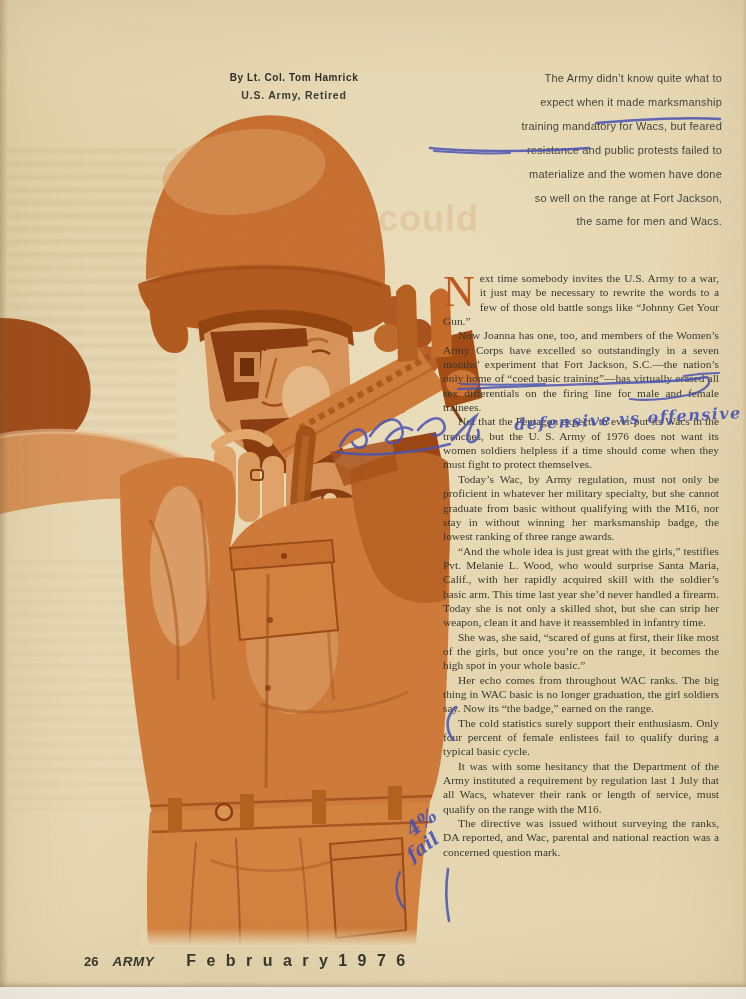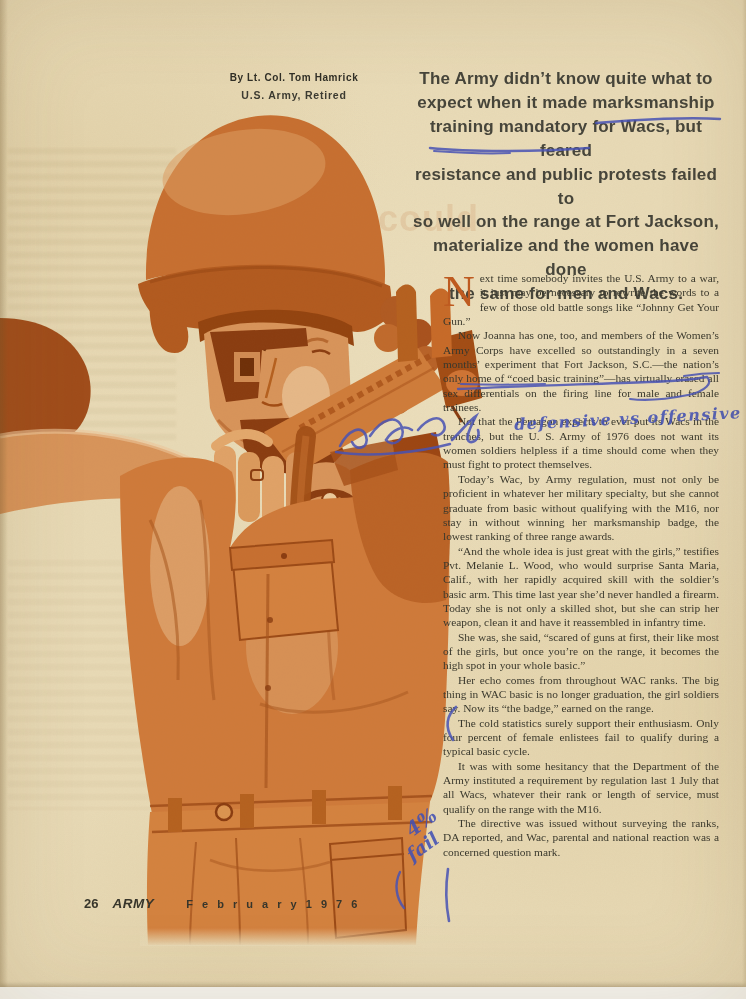--- a/index.html
+++ b/index.html
@@ -11,33 +11,33 @@
       radial-gradient(ellipse 520px 420px at 88% 72%, rgba(208,184,130,.20), transparent 70%),
       radial-gradient(ellipse 340px 520px at 58% 38%, rgba(244,234,204,.28), transparent 70%),
       radial-gradient(ellipse 300px 200px at 30% 92%, rgba(206,182,128,.16), transparent 70%);
     font-family:"Liberation Sans", sans-serif;
   }
   .abs{position:absolute;}
   
   .byline{left:183px;top:72px;width:222px;text-align:center;color:#2f2e26;z-index:4;}
   .byline .name{font-weight:bold;font-size:10px;letter-spacing:.6px;}
   .byline .title{font-weight:bold;font-size:10.5px;letter-spacing:.8px;margin-top:6px;color:#3a3930;}
-  .intro{right:24px;top:67px;width:312px;text-align:center;z-index:4;
-    font-weight:bold;font-size:17px;line-height:23.9px;color:#45443a;letter-spacing:.2px;}
+  .intro{right:24px;top:67px;width:312px;text-align:right;z-index:4;
+    font-weight:normal;font-size:11px;line-height:23.9px;color:#45443a;letter-spacing:.2px;}
   .article{left:443px;top:271px;width:276px;z-index:4;
     font-family:"Liberation Serif", serif;font-size:11.4px;line-height:14.35px;
     color:#38372c;text-align:justify;}
   .article p{margin:0;text-indent:15px;}
   .article p.first{text-indent:0;}
   .dropcap{float:left;font-size:44px;line-height:38px;padding:2px 5px 0 0;
     color:#bf5a1f;font-weight:normal;font-family:"Liberation Serif", serif;}
-  .footer{left:84px;top:896px;display:flex;align-items:baseline;color:#35342a;z-index:4;}
+  .footer{left:84px;top:952px;display:flex;align-items:baseline;color:#35342a;z-index:4;}
   .footer .pn{font-weight:bold;font-size:13px;}
   .footer .mag{font-weight:bold;font-style:italic;font-size:13.5px;margin-left:14px;letter-spacing:.5px;}
-  .footer .issue{font-weight:bold;font-size:11px;margin-left:32px;letter-spacing:3px;}
+  .footer .issue{font-weight:bold;font-size:16px;margin-left:32px;letter-spacing:3px;}
   
   .ghost-headline{left:300px;top:198px;z-index:1;font-weight:bold;font-size:36px;
     color:rgba(188,86,26,.13);letter-spacing:1px;white-space:nowrap;}
   .ghost-col{z-index:1;filter:blur(1px);
     background:repeating-linear-gradient(180deg, rgba(140,112,58,.06) 0 6px, transparent 6px 13px);}
   .gc1{left:8px;top:148px;width:168px;height:292px;}
   .gc2{left:8px;top:560px;width:146px;height:250px;opacity:.7;}
   
   .ink-note{z-index:6;color:#4351b4;font-family:"DejaVu Serif", serif;
     font-style:italic;font-weight:bold;white-space:nowrap;opacity:.88;}
@@ -184,22 +184,22 @@
   <div class="abs byline">
     <div class="name">By  Lt.  Col.  Tom  Hamrick</div>
     <div class="title">U.S.  Army,  Retired</div>
   </div>
 
   <div class="abs intro">
     <div>The Army didn’t know quite what to</div>
     <div>expect when it made marksmanship</div>
     <div>training mandatory for Wacs, but feared</div>
     <div>resistance and public protests failed to</div>
+    <div>materialize and the women have done</div>
     <div>so well on the range at Fort Jackson,</div>
-    <div>materialize and the women have done</div>
     <div>the same for men and Wacs.</div>
   </div>
 
   <div class="abs article">
     <p class="first"><span class="dropcap">N</span><span>ext time somebody invites the U.S. Army to a war, it just may be necessary to rewrite the words to a few of those old battle songs like “Johnny Get Your Gun.”</span></p>
     <p>Now Joanna has one, too, and members of the Women’s Army Corps have excelled so outstandingly in a seven months’ experiment that Fort Jackson, S.C.—the nation’s only home of “coed basic training”—has virtually erased all sex differentials on the firing line for male and female trainees.</p>
     <p>Not that the Pentagon expects to ever put its Wacs in the trenches, but the U. S. Army of 1976 does not want its women soldiers helpless if a time should come when they must fight to protect themselves.</p>
     <p>Today’s Wac, by Army regulation, must not only be proficient in whatever her military specialty, but she cannot graduate from basic without qualifying with the M16, nor stay in without winning her marksmanship badge, the lowest ranking of three range awards.</p>
     <p>“And the whole idea is just great with the girls,” testifies Pvt. Melanie L. Wood, who would surprise Santa Maria, Calif., with her rapidly acquired skill with the soldier’s basic arm. This time last year she’d never handled a firearm. Today she is not only a skilled shot, but she can strip her weapon, clean it and have it reassembled in infantry time.</p>
     <p>She was, she said, “scared of guns at first, their like most of the girls, but once you’re on the range, it becomes the high spot in your whole basic.”</p>

